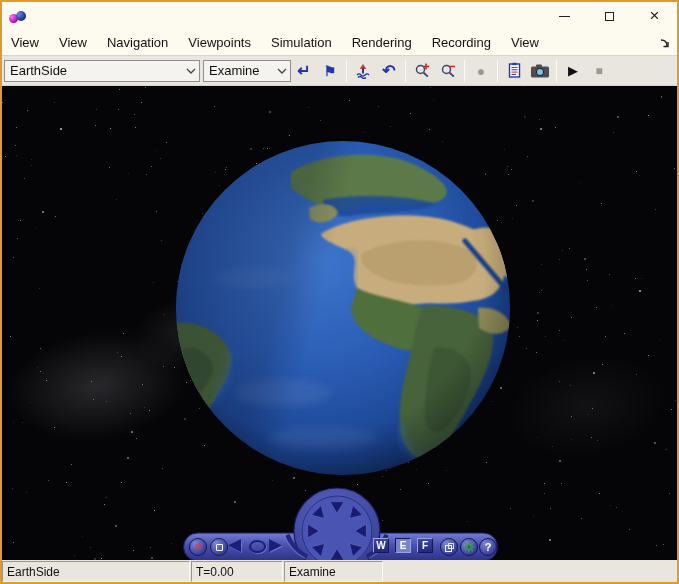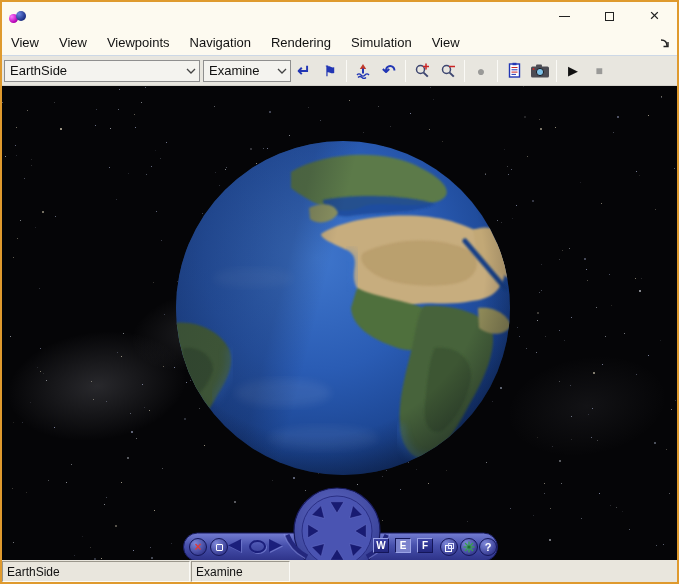--- a/index.html
+++ b/index.html
@@ -106,24 +106,25 @@
       <span class="win-btn">
           <span class="sq"></span>
         </span>
       <span class="win-btn close">×</span>
     </div>
   </div>
 
   <div class="menubar">
     <span class="menu-item">View</span>
     <span class="menu-item">View</span>
+    <span class="menu-item">Navigation</span>
     <span class="menu-item">Viewpoints</span>
-    <span class="menu-item">Navigation</span>
+    <span class="menu-item">Simulation</span>
     <span class="menu-item">Rendering</span>
-    <span class="menu-item">Simulation</span>
+    <span class="menu-item">Recording</span>
     <span class="menu-item">View</span>
     <svg class="dock-arrow" width="12" height="12" viewBox="0 0 12 12">
       <path d="M2,3 C6,3 8,5 8,9" stroke="#222" stroke-width="1.4" fill="none"></path>
       <path d="M4.5,9.5 L9,9.5 L9,5" stroke="#222" stroke-width="1.4" fill="none"></path>
     </svg>
   </div>
 
   <div class="toolbar">
     <div class="combo combo-viewpoint">
       <span class="val">EarthSide</span>
@@ -691,16 +692,17 @@
         </svg>
       </span>
       <span class="wb-btn" style="left:296px; top:51px;">
           <span class="wb-q">?</span>
         </span>
     </div>
   </div>
 
   <div class="statusbar">
     <span class="status-cell sc1">EarthSide</span>
+    <span class="status-cell sc2">T=0.00</span>
     <span class="status-cell sc3">Examine</span>
   </div>
 
 </div>
 
 </body></html>

